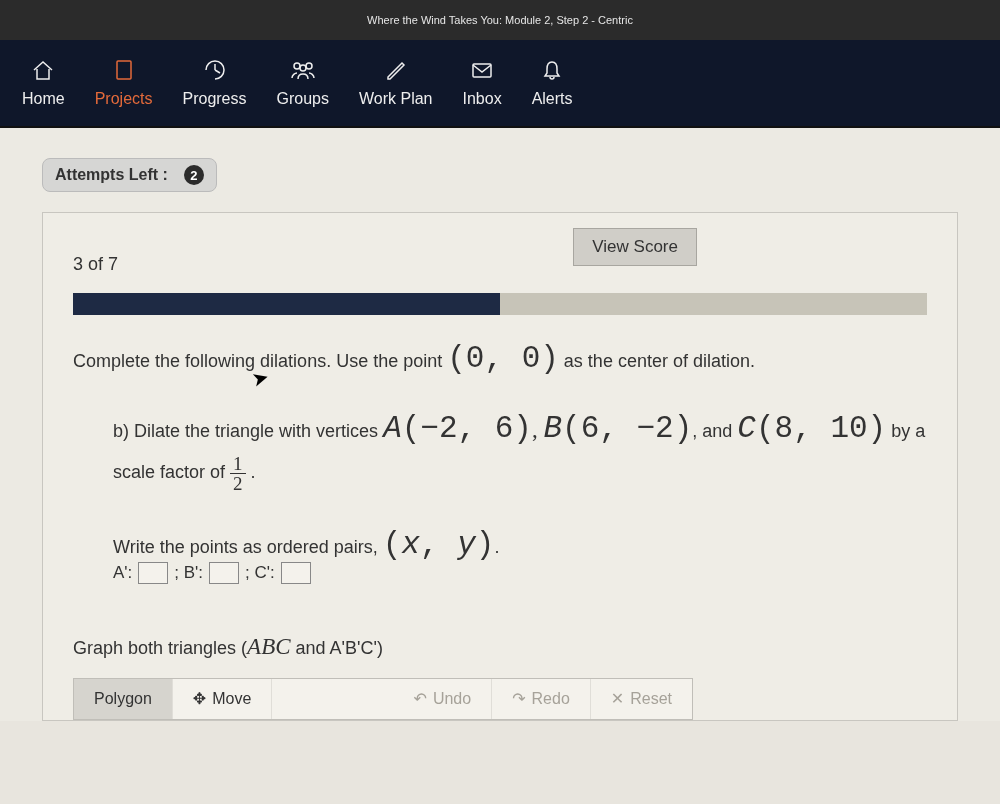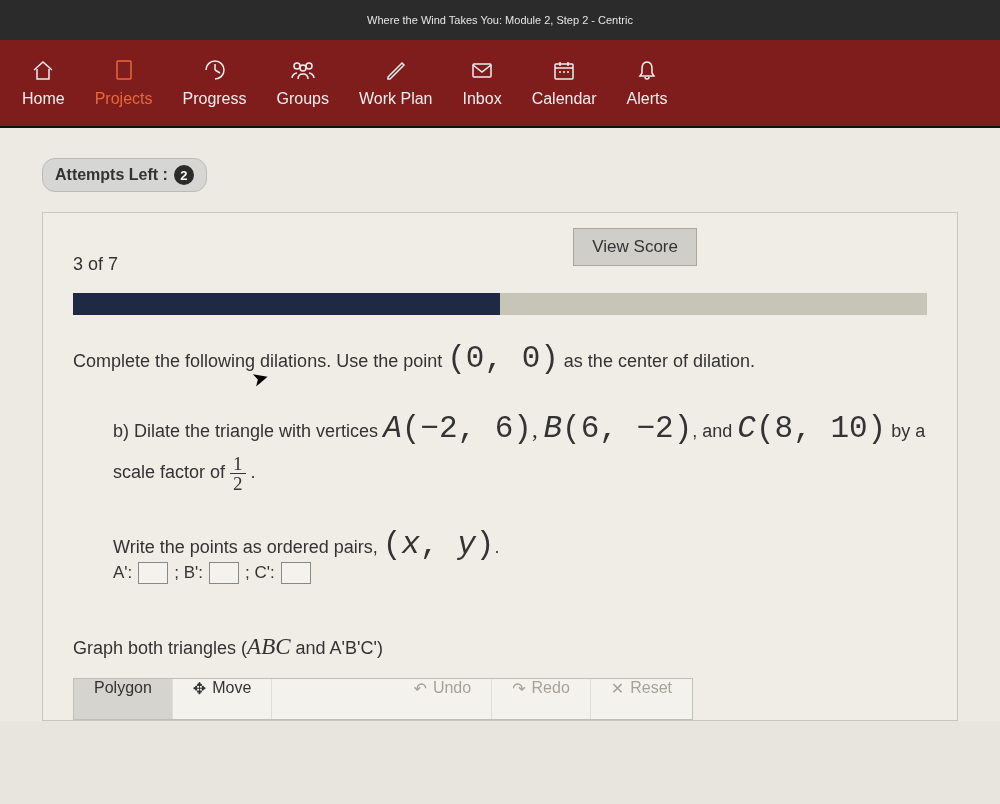--- a/index.html
+++ b/index.html
@@ -20,21 +20,21 @@
     font-size: 11px;
     padding: 0 10px;
   }
   .top-header .title {
     position: absolute;
     left: 50%;
     transform: translateX(-50%);
     white-space: nowrap;
   }
   .nav-bar {
-    background: #7f1d1d;
+    background: #0f172a;
     height: 88px;
     display: flex;
     align-items: center;
     color: #f0f0f0;
     padding: 0 14px;
     gap: 14px;
     border-bottom: 2px solid #111;
   }
   .nav-item {
     display: flex;
@@ -58,26 +58,26 @@
   .content {
     background: #eceae3;
     padding: 30px 0 0 0;
   }
   .attempts-pill {
     margin-left: 42px;
     display: inline-flex;
     align-items: center;
     background: #d6d6d4;
     border: 1px solid #bbb;
-    border-radius: 13px;
+    border-radius: 8px;
     padding: 6px 12px;
     font-size: 16px;
     font-weight: bold;
     color: #333;
-    gap: 6px;
+    gap: 16px;
   }
   .attempts-pill .badge {
     background: #2b2b2b;
     color: #fff;
     border-radius: 50%;
     width: 20px;
     height: 20px;
     font-size: 13px;
     display: inline-flex;
     align-items: center;
@@ -164,20 +164,21 @@
     gap: 0;
     border: 1px solid #c0beb8;
     height: 42px;
     width: 620px;
     background: #f4f2ec;
   }
   .tool-btn {
     padding: 0 20px;
     height: 100%;
     display: flex;
+    align-items: center;
     gap: 6px;
     font-size: 16px;
     color: #333;
     cursor: pointer;
     border-right: 1px solid #e0ded8;
   }
   .tool-btn.selected {
     background: #d6d4ce;
   }
   .tool-btn.dim { color: #a6a299; }
@@ -266,29 +267,20 @@
     <span class="nav-icon">
         <svg width="24" height="20" viewBox="0 0 24 20">
           <rect x="3" y="4" width="18" height="13" rx="1"></rect>
           <path d="M3 5 L12 12 L21 5"></path>
         </svg>
       </span>
     <span>Inbox</span>
   </div>
   <div class="nav-item">
     <span class="nav-icon">
-        <svg width="24" height="22" viewBox="0 0 24 22">
-          <rect x="3" y="5" width="18" height="15" rx="1"></rect>
-          <path d="M3 9 H21 M8 3 V7 M16 3 V7 M7 13 H9 M11 13 H13 M15 13 H17"></path>
-        </svg>
-      </span>
-    <span>Calendar</span>
-  </div>
-  <div class="nav-item">
-    <span class="nav-icon">
         <svg width="22" height="22" viewBox="0 0 22 22">
           <path d="M11 3 C7 3 6 6 6 10 L6 14 L4 17 H18 L16 14 V10 C16 6 15 3 11 3 Z M9 18 a2 2 0 0 0 4 0"></path>
         </svg>
       </span>
     <span>Alerts</span>
   </div>
 </div>
 
 <div class="content">
   <div class="attempts-pill">

